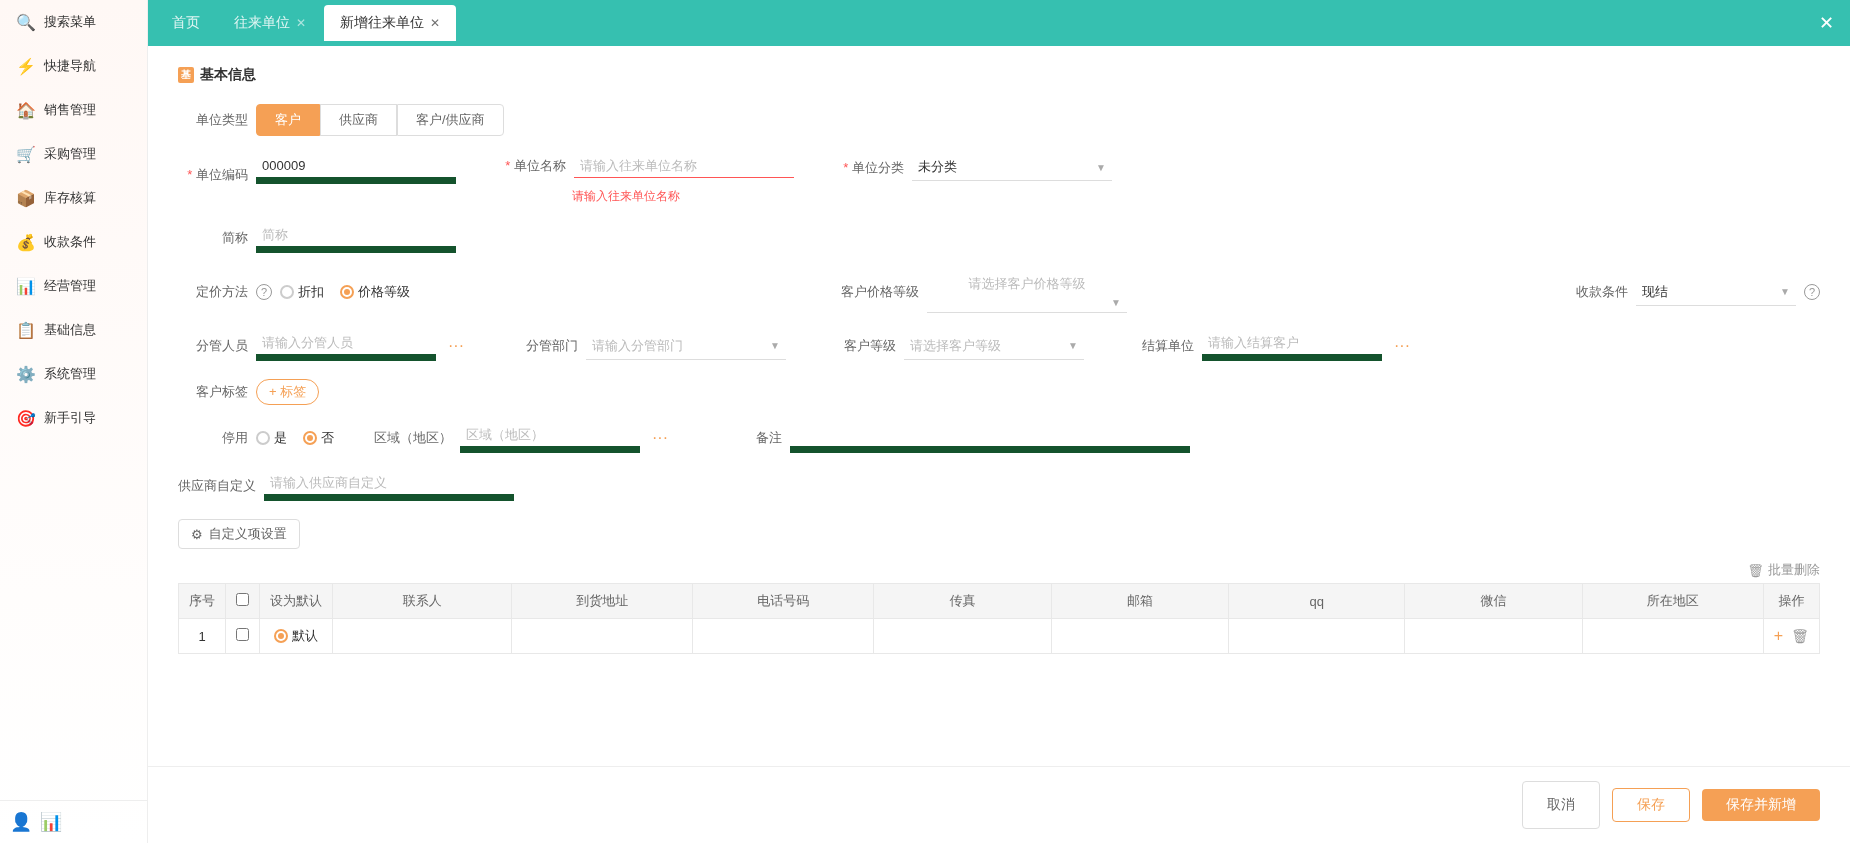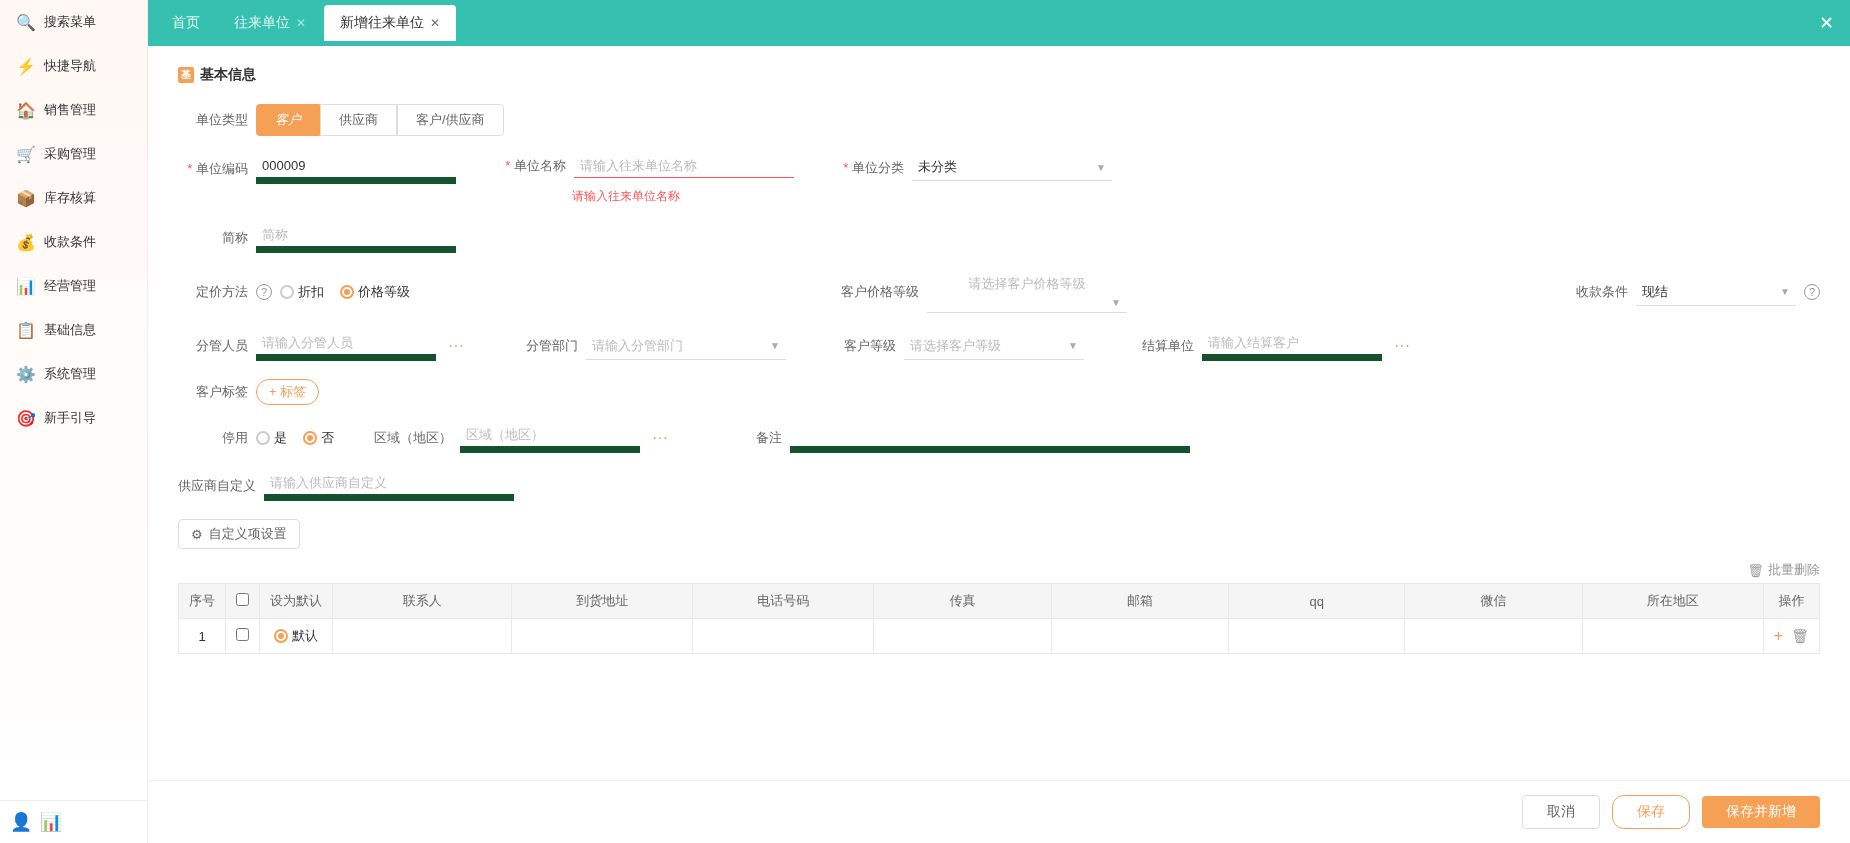--- a/index.html
+++ b/index.html
@@ -187,21 +187,20 @@
       font-size: 13px;
       border: 1px solid #ddd;
       background: #fff;
       cursor: pointer;
       color: #666;
     }
     .type-btn.active {
       background: #f5a055;
       color: #fff;
       border-color: #f5a055;
-      font-style: italic;
     }
     .type-btn:first-child { border-radius: 4px 0 0 4px; }
     .type-btn:last-child { border-radius: 0 4px 4px 0; }
 
     
     .radio-group {
       display: flex;
       align-items: center;
       gap: 16px;
     }
@@ -321,35 +320,35 @@
       display: flex;
       justify-content: flex-end;
       align-items: center;
       gap: 12px;
       padding: 14px 30px;
       background: #fff;
       border-top: 1px solid #eee;
       flex-shrink: 0;
     }
     .btn-cancel {
-      padding: 7px 24px;
+      padding: 14px 24px;
       border: 1px solid #ddd;
       background: #fff;
       color: #666;
       font-size: 14px;
       border-radius: 4px;
       cursor: pointer;
     }
     .btn-save {
       padding: 7px 24px;
       border: 1px solid #f5a055;
       background: #fff;
       color: #f5a055;
       font-size: 14px;
-      border-radius: 12px;
+      border-radius: 4px;
       cursor: pointer;
     }
     .btn-save-new {
       padding: 7px 24px;
       border: none;
       background: #f5a055;
       color: #fff;
       font-size: 14px;
       border-radius: 4px;
       cursor: pointer;
@@ -435,21 +434,21 @@
         <div class="type-btns">
           <button class="type-btn active">客户</button>
           <button class="type-btn">供应商</button>
           <button class="type-btn">客户/供应商</button>
         </div>
       </div>
     </div>
 
     <div class="form-row" style="gap:0; align-items:flex-start;">
 
-      <div class="form-group" style="margin-right:40px;">
+      <div class="form-group" style="margin-right:40px;align-items:flex-end;">
         <span class="form-label required">单位编码</span>
         <input type="text" class="form-input" style="width: 200px;" value="000009">
       </div>
 
       <div class="form-group" style="margin-right:40px; flex-direction:column; align-items:flex-start;">
         <div style="display:flex;align-items:center;gap:8px;">
           <span class="form-label required">单位名称</span>
           <input type="text" class="form-input error-border" style="width: 220px;" placeholder="请输入往来单位名称">
         </div>
         <div style="margin-left:76px;">

